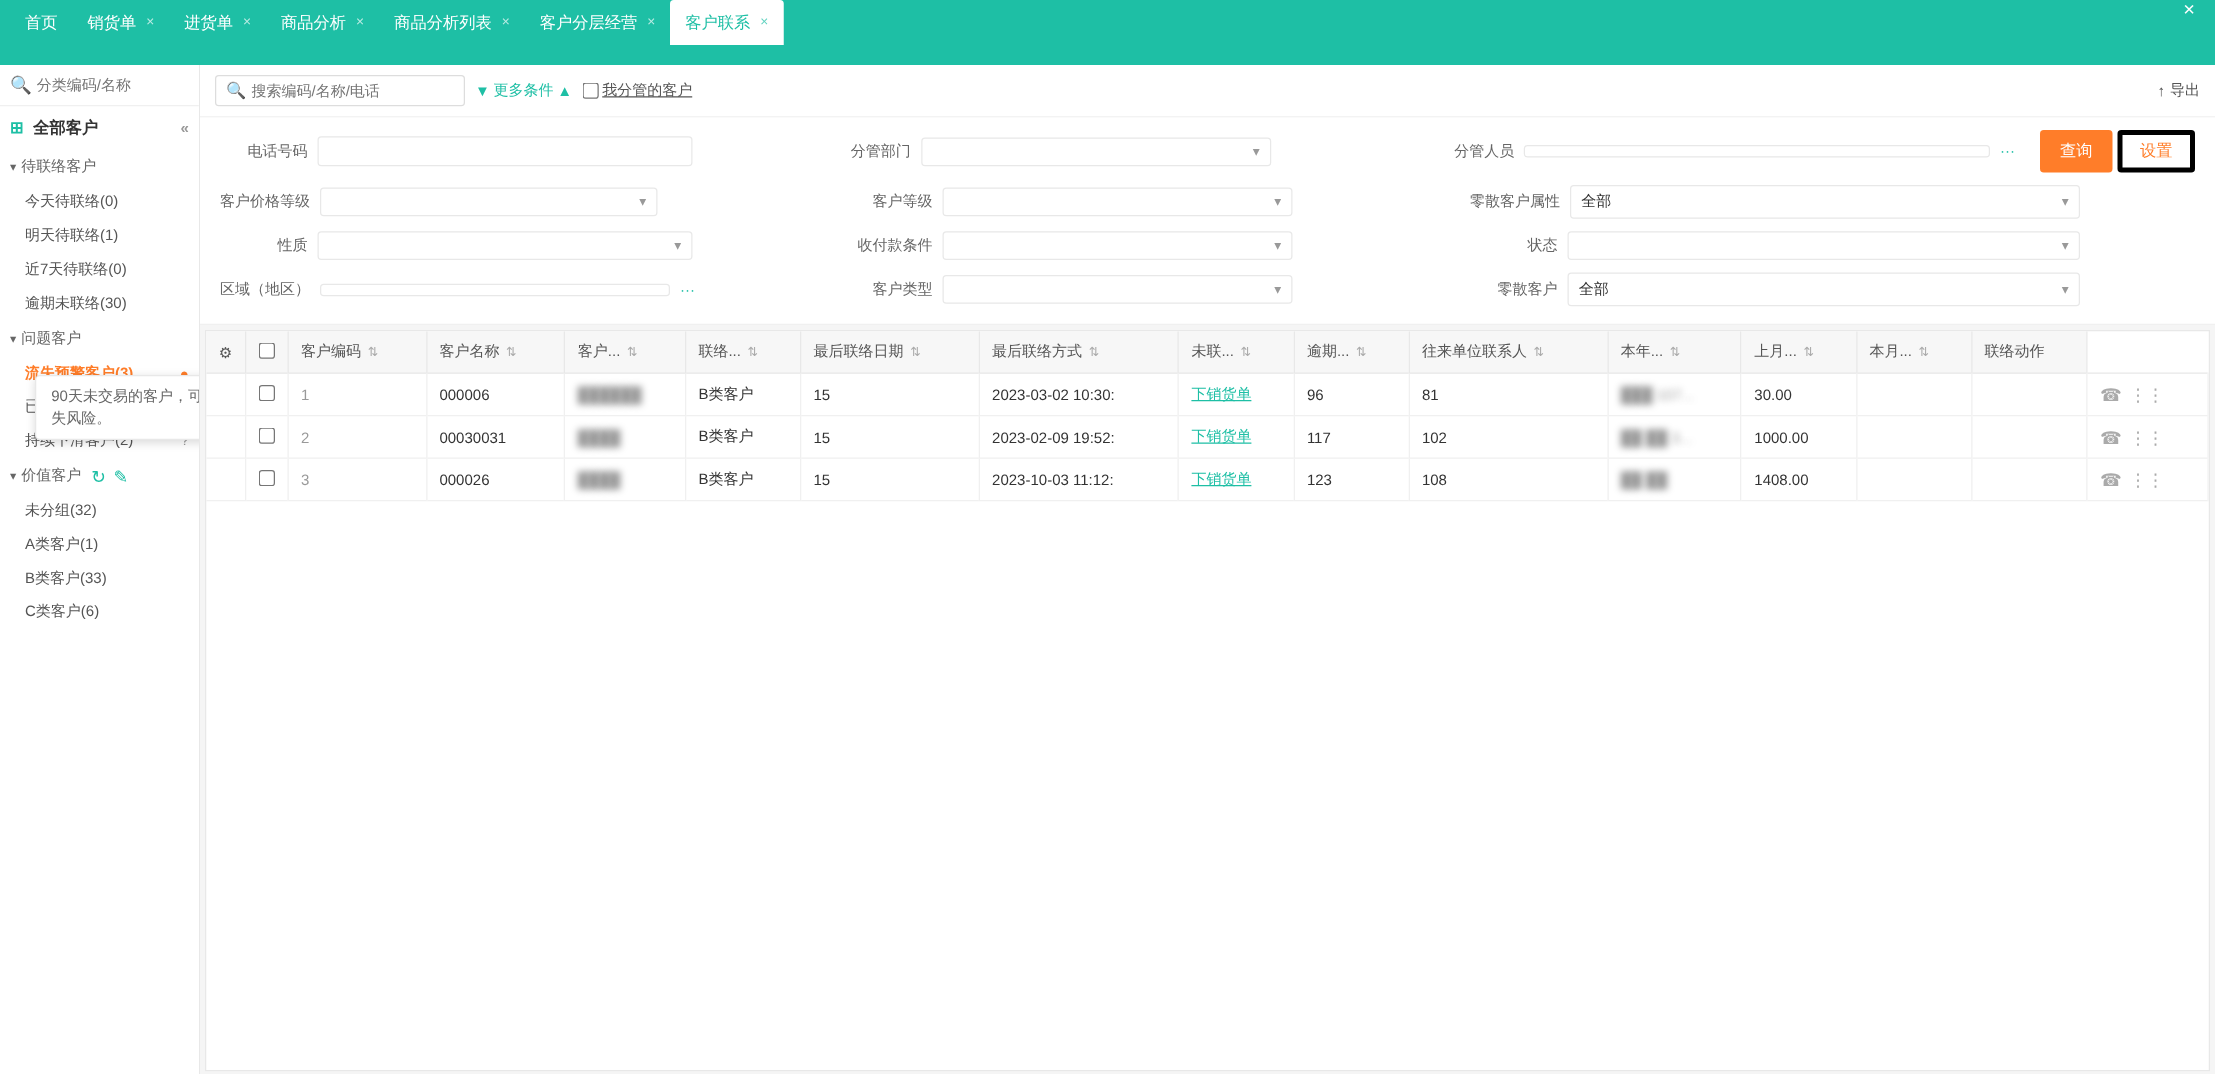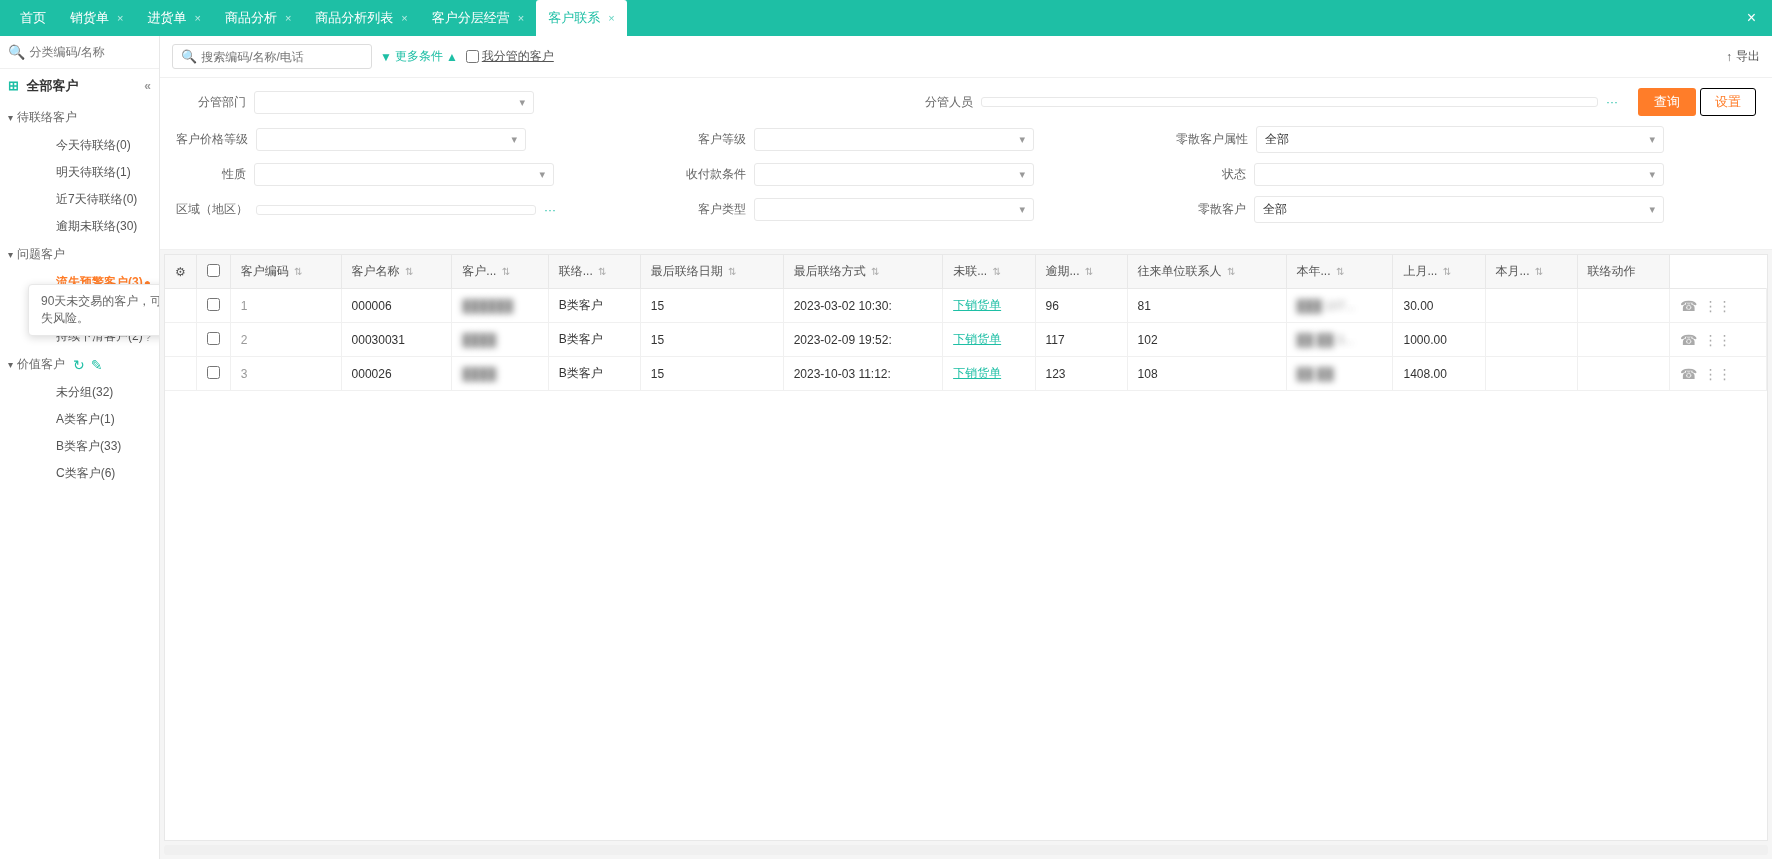--- a/index.html
+++ b/index.html
@@ -1,23 +1,22 @@
 <!DOCTYPE html>
 <html><head>
   <meta charset="utf-8">
   <style>
     * { box-sizing: border-box; margin: 0; padding: 0; }
     body { font-family: 'Microsoft YaHei', Arial, sans-serif; font-size: 13px; background: #f5f5f5; color: #333; }
 
     
     .top-nav {
       background: #1ebfa5;
-      height: 36px;
-      display: flex;
-      align-items: center;
+      height: 52px;
+      display: flex;
       padding: 0 8px;
       gap: 0;
     }
     .top-nav .nav-item {
       color: #fff;
       padding: 0 12px;
       height: 36px;
       display: flex;
       align-items: center;
       cursor: pointer;
@@ -88,21 +87,20 @@
     }
     .sidebar-section-title .arrow { font-size: 10px; }
     .sidebar-item {
       padding: 5px 8px 5px 20px;
       font-size: 12px;
       color: #555;
       cursor: pointer;
       display: flex;
       align-items: center;
       justify-content: space-between;
-      margin-left: 36px;
     }
     .sidebar-item.active { color: #ff7d29; font-weight: bold; }
     .sidebar-item .question-icon { color: #999; font-size: 11px; margin-left: 2px; }
 
     
     .tooltip-box {
       position: absolute;
       background: #fff;
       border: 1px solid #e8e8e8;
       border-radius: 4px;
@@ -161,21 +159,21 @@
       background: #fff;
       padding: 10px 16px;
       border-bottom: 1px solid #f0f0f0;
     }
     .filter-row {
       display: flex;
       align-items: center;
       gap: 12px;
       margin-bottom: 10px;
     }
-    .filter-row:last-child { margin-bottom: 16px; }
+    .filter-row:last-child { margin-bottom: 4px; }
     .filter-field {
       display: flex;
       align-items: center;
       gap: 8px;
       flex: 1;
     }
     .filter-label {
       font-size: 12px;
       color: #666;
       white-space: nowrap;
@@ -217,21 +215,21 @@
       border: none;
       border-radius: 3px;
       padding: 5px 16px;
       font-size: 13px;
       cursor: pointer;
       white-space: nowrap;
     }
     .btn-settings {
       background: #fff;
       color: #ff7d29;
-      border: 1px solid #000000;
+      border: 4px solid #000000;
       border-radius: 3px;
       padding: 4px 14px;
       font-size: 13px;
       cursor: pointer;
       white-space: nowrap;
       text-align: center;
     }
     .more-btn { color: #1ebfa5; font-size: 12px; cursor: pointer; }
 
     
@@ -434,20 +432,24 @@
       </div>
       <div class="export-btn">
         <span>↑</span>
         <span>导出</span>
       </div>
     </div>
 
     <div class="filter-panel">
 
       <div class="filter-row">
+        <div class="filter-field">
+          <span class="filter-label">电话号码</span>
+          <input class="filter-input" type="text" style="max-width: 300px;">
+        </div>
         <div class="filter-field">
           <span class="filter-label">分管部门</span>
           <div class="filter-select" style="max-width:280px;">
             <span></span>
             <span class="chevron">▾</span>
           </div>
         </div>
         <div class="filter-field">
           <span class="filter-label">分管人员</span>
           <div class="filter-select" style="flex:1;">

